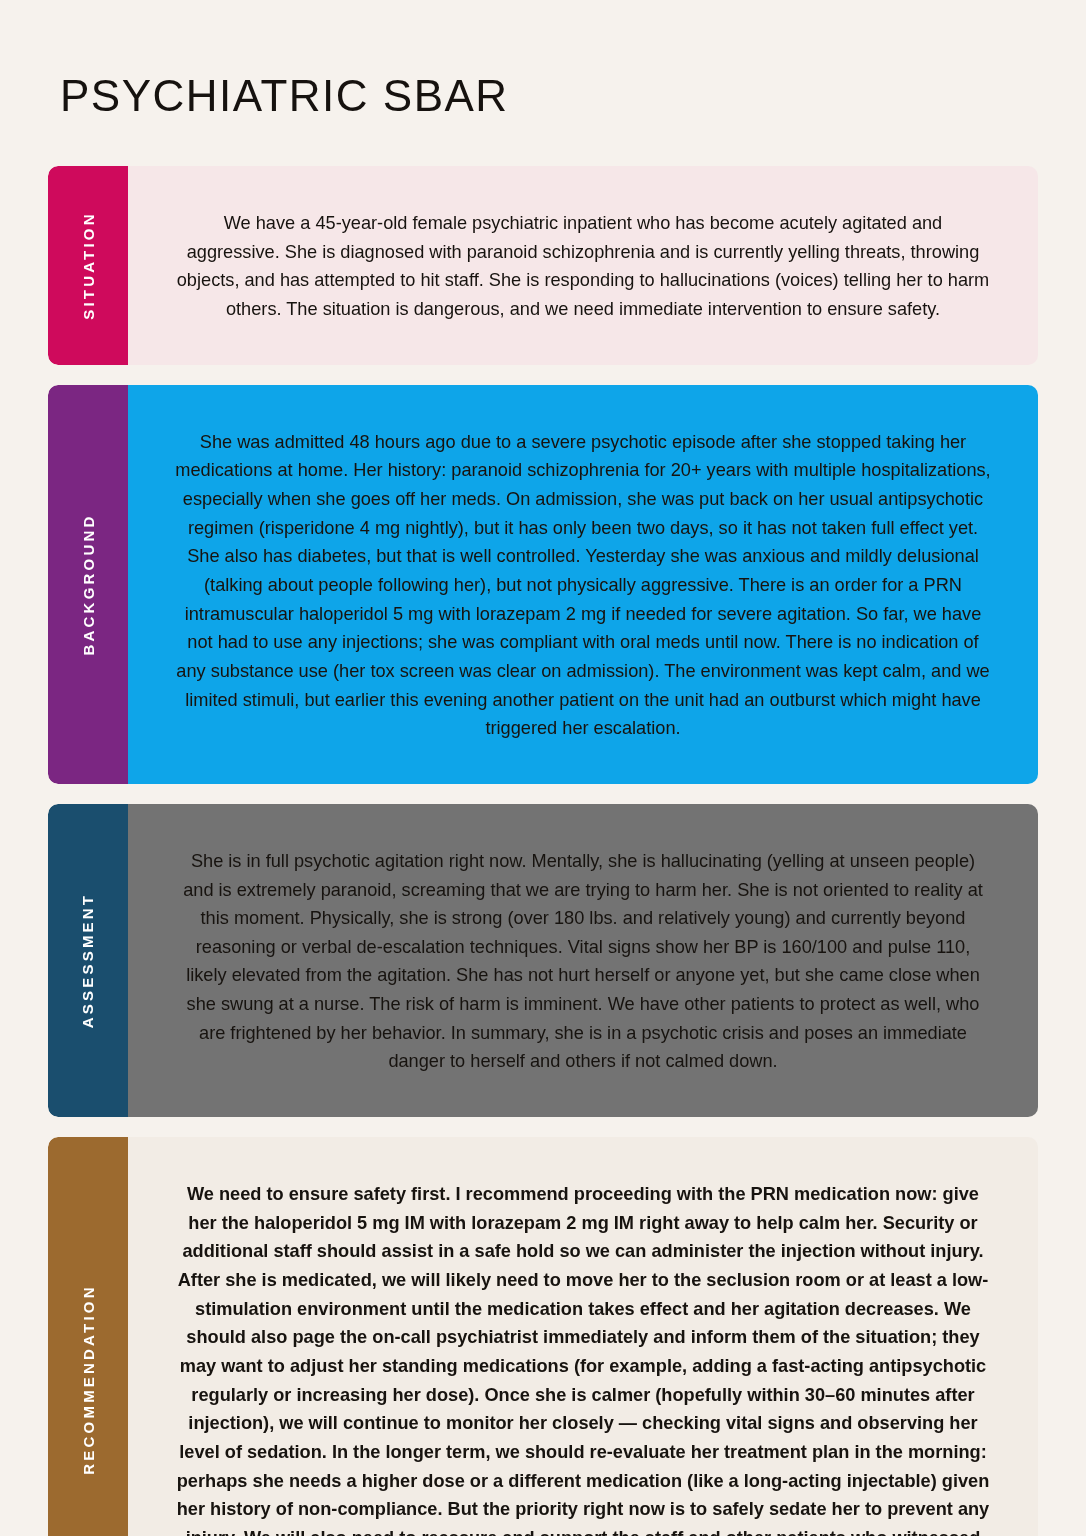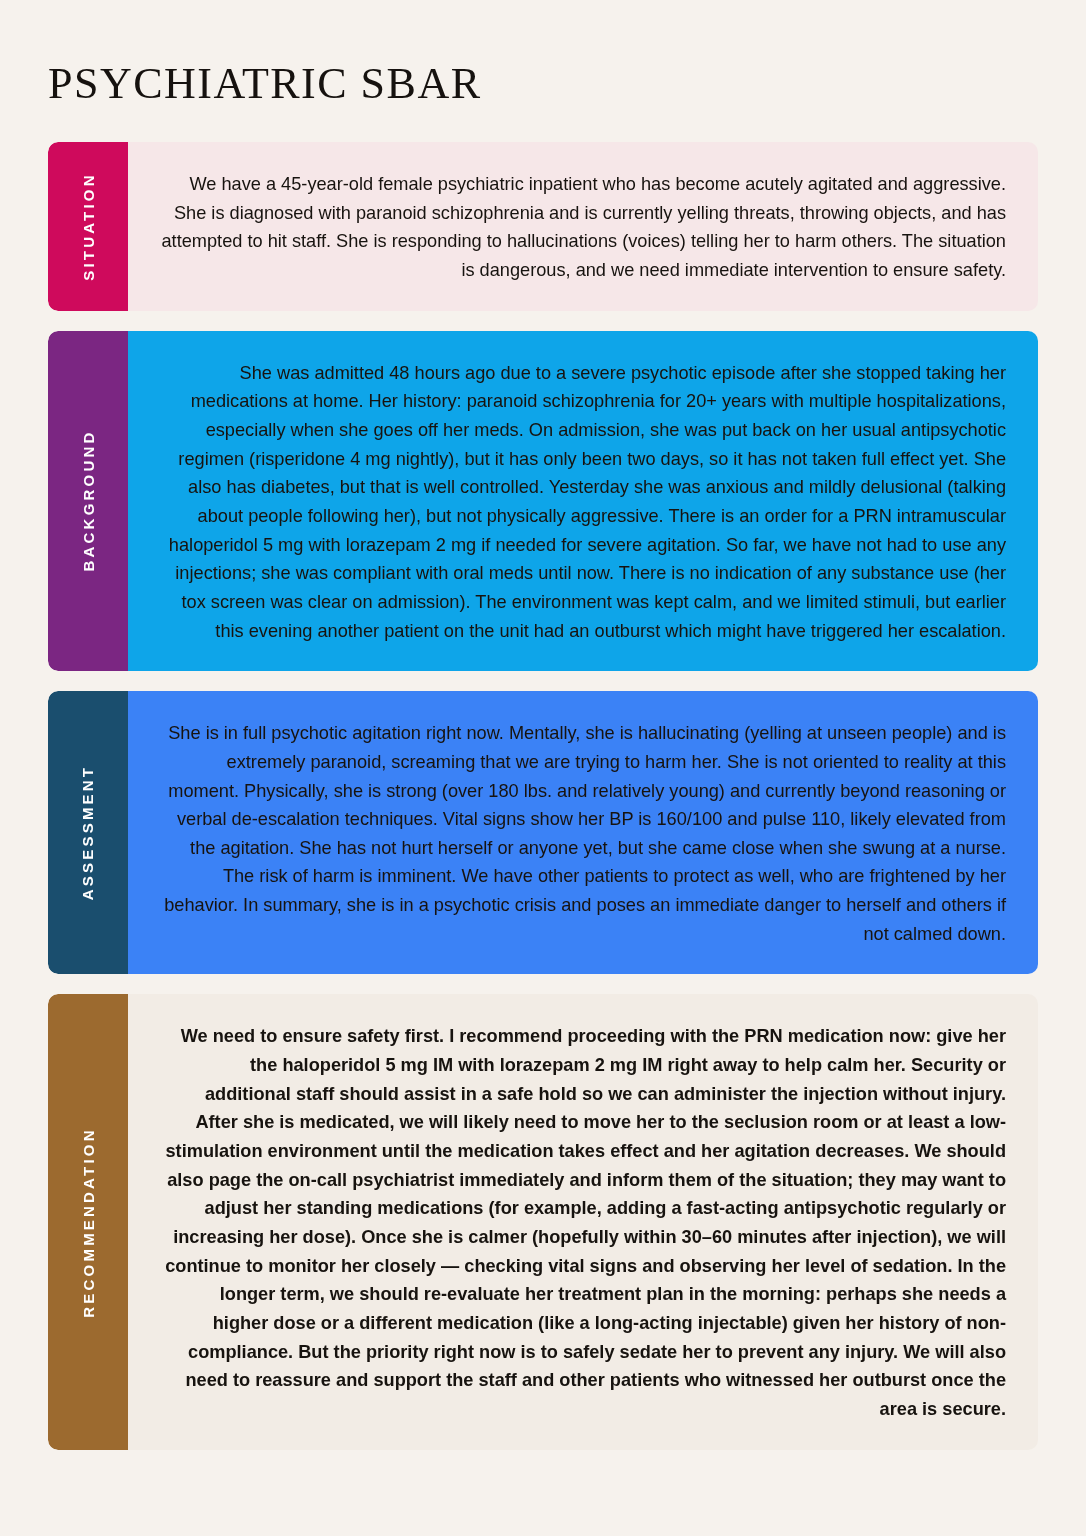--- a/index.html
+++ b/index.html
@@ -14,26 +14,26 @@
     overflow: hidden;
   }
   .page {
     position: relative;
     width: 1086px;
     height: 1536px;
     box-sizing: border-box;
     padding: 0;
   }
   .page-title {
-    font-family: Liberation Serif, serif;
+    font-family: Liberation Sans, sans-serif;
     font-size: 44px;
     letter-spacing: 1.5px;
     color: #16120f;
     font-weight: 400;
-    margin: 0;
+    margin: 12px;
     padding: 62px 15px 0 48px;
     line-height: 1;
   }
   .sections {
     margin: 0;
     padding: 36px 48px 0 48px;
   }
   .section {
     position: relative;
     display: flex;
@@ -58,34 +58,34 @@
     font-size: 15px;
     font-weight: bold;
     letter-spacing: 3.2px;
   }
   .body {
     flex: 1 1 auto;
     padding: 26px 30px 24px 30px;
     box-sizing: border-box;
   }
   .body p {
-    margin: 2px;
+    margin: 17px;
     font-size: 18.2px;
     line-height: 1.575;
     color: #17130f;
-    text-align: right;
+    text-align: center;
   }
 
   
   .sec-situation .tab       { background: #cf0a5c; }
   .sec-situation .body      { background: #f6e7e8; }
   .sec-background .tab      { background: #7b2682; }
   .sec-background .body     { background: #0ea5e9; }
   .sec-assessment .tab      { background: #1a4e6e; }
-  .sec-assessment .body     { background: #3b82f6; }
+  .sec-assessment .body     { background: #737373; }
   .sec-recommendation .tab  { background: #9c6a2f; }
   .sec-recommendation .body { background: #f2ece5; font-weight: bold; }
 </style>
 </head>
 <body>
 
 <div class="page">
 
   <h1 class="page-title">PSYCHIATRIC SBAR</h1>
 

